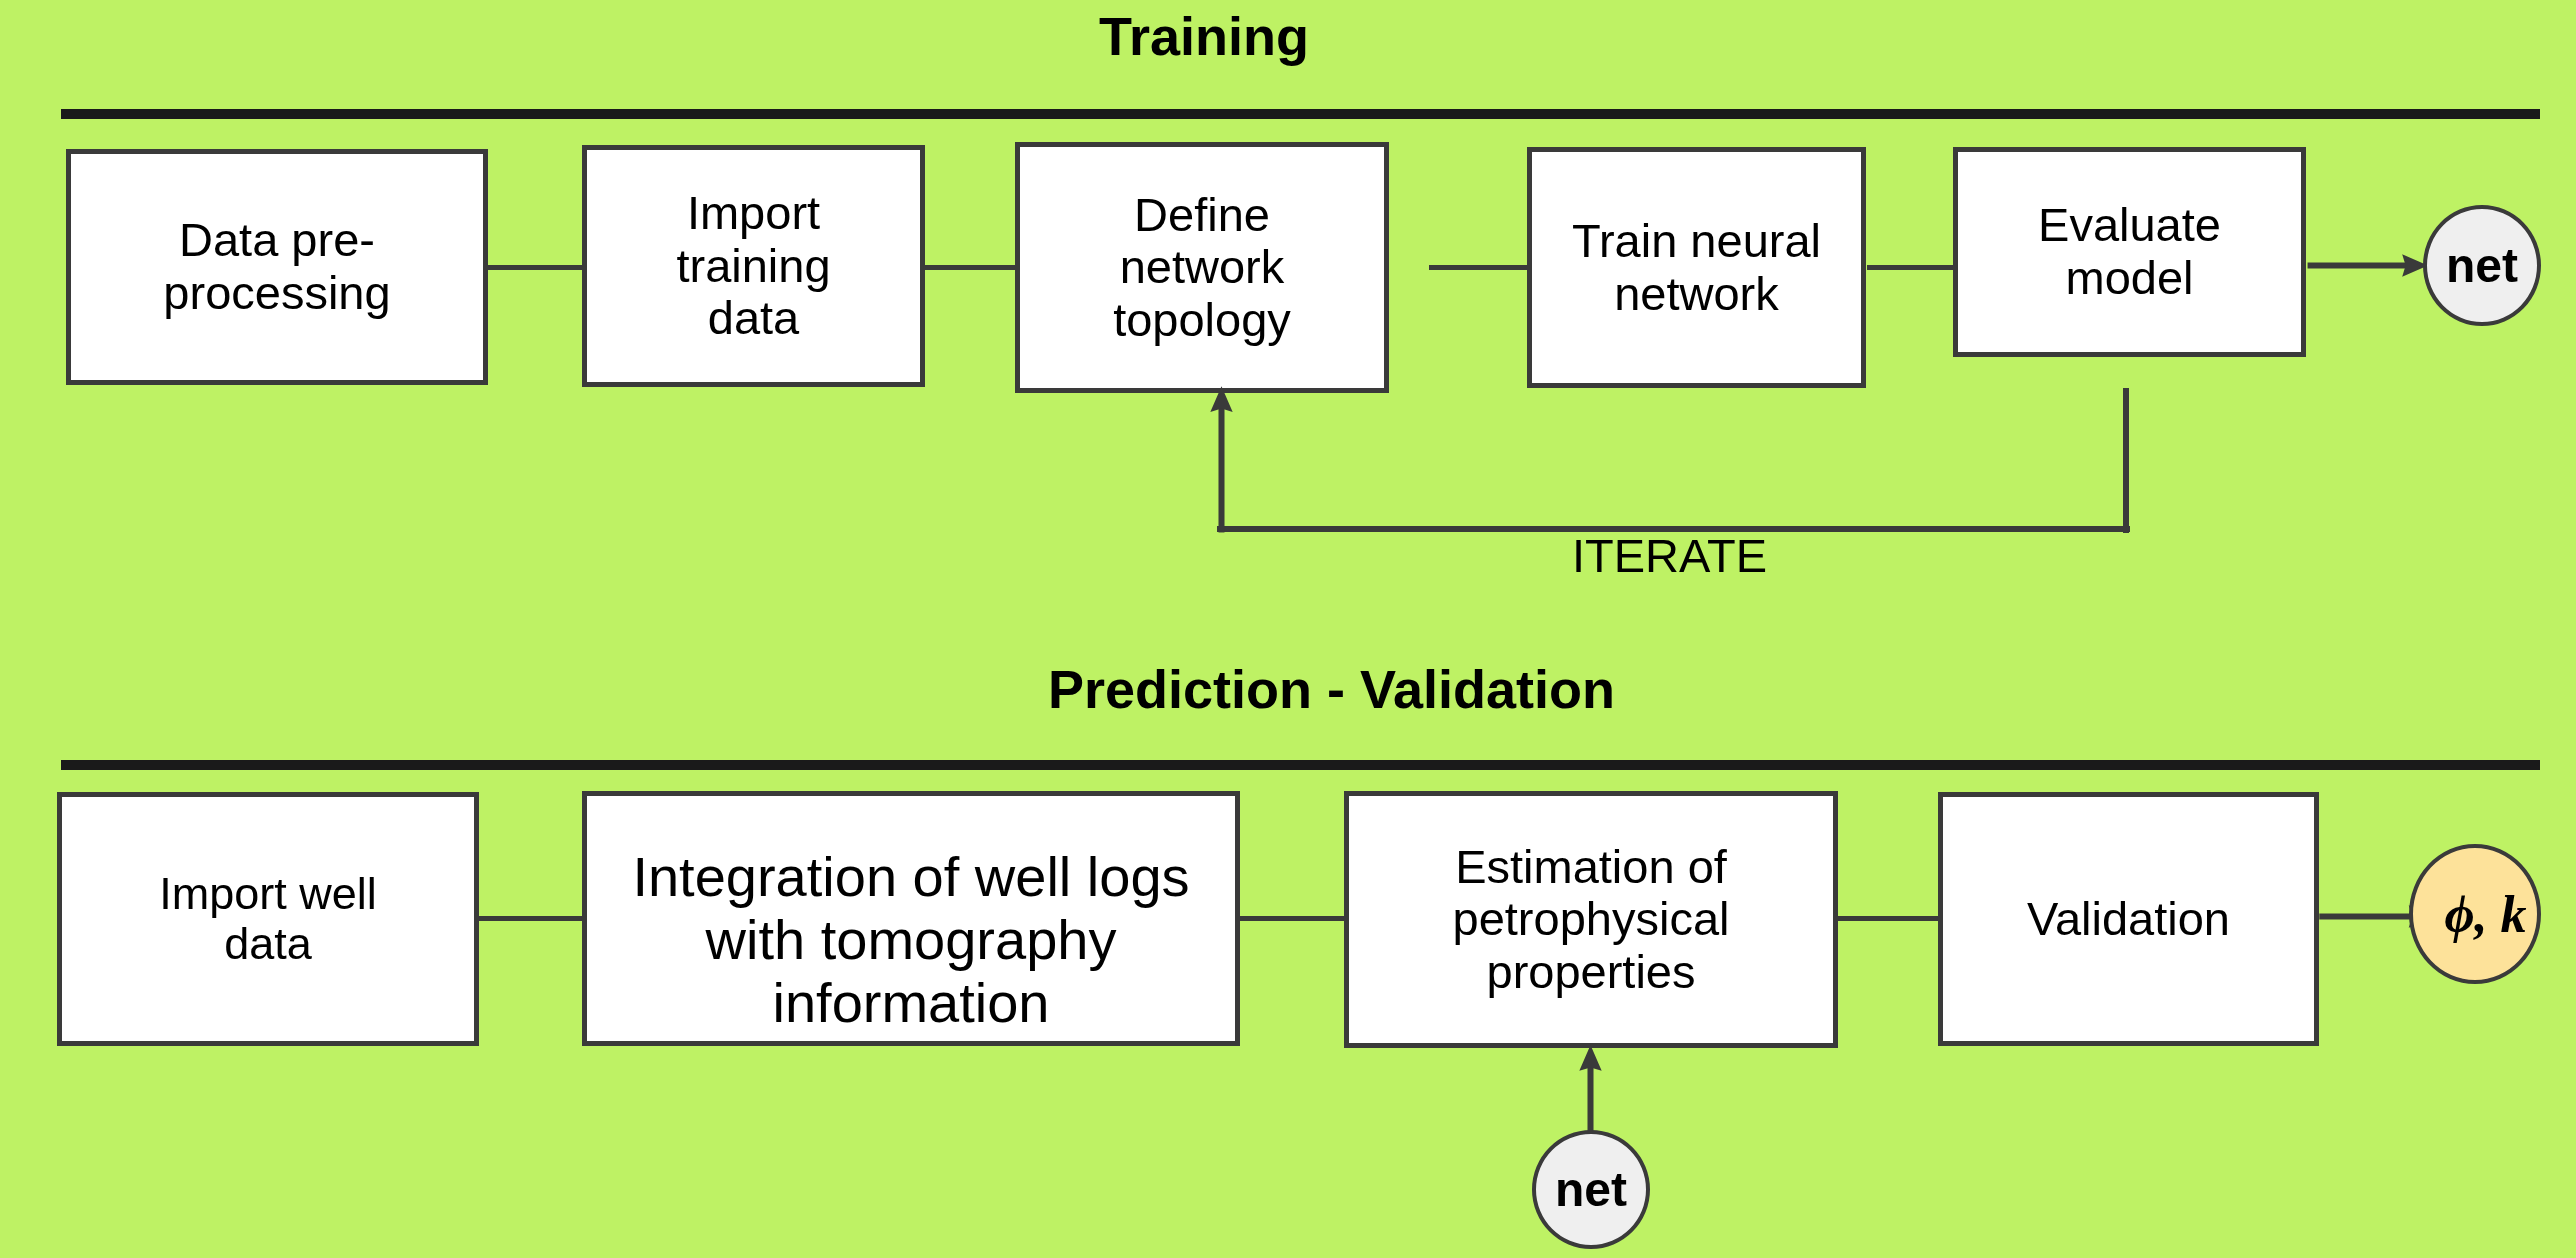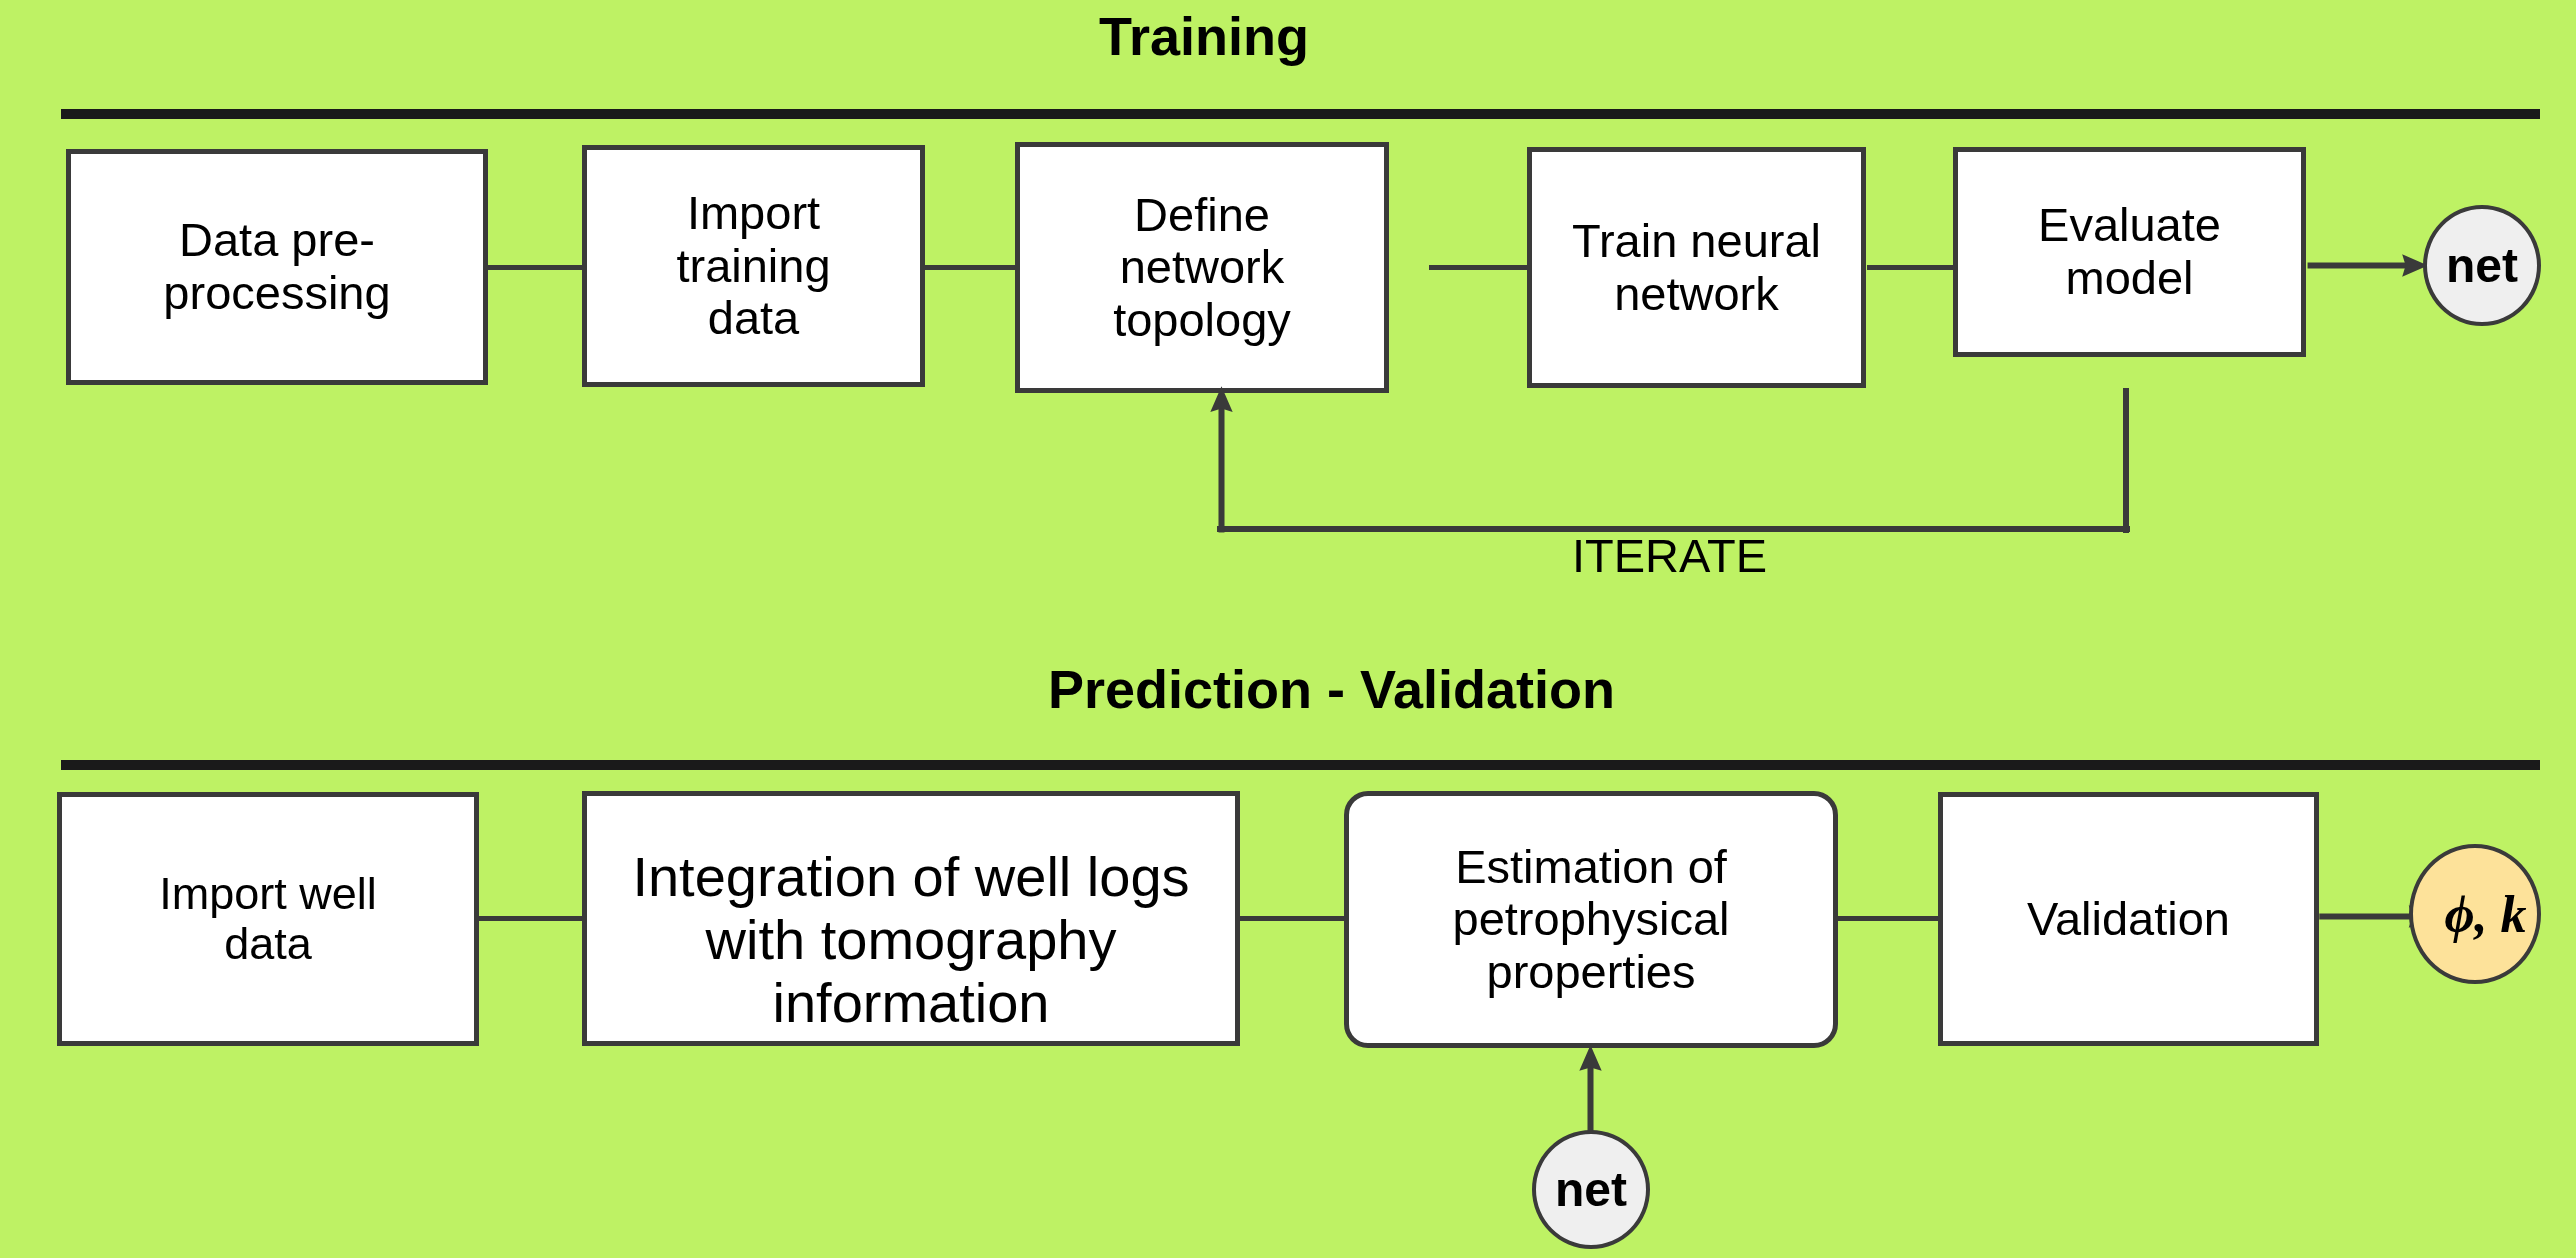--- a/index.html
+++ b/index.html
@@ -167,21 +167,21 @@
     <span class="box-label" style="font-size:45px;">Import well
 data</span>
   </div>
 
   <div class="box" style="left:582px; top:791px; width:658px; height:255px;">
     <span class="box-label" style="font-size:56px;margin-top:44px;">Integration of well logs
 with tomography
 information</span>
   </div>
 
-  <div class="box" style="left:1344px; top:791px; width:494px; height:257px;border-radius:24px;">
+  <div class="box" style="left:1344px; top:791px; width:494px; height:257px;">
     <span class="box-label" style="font-size:47px;">Estimation of
 petrophysical
 properties</span>
   </div>
 
   <div class="box" style="left:1938px; top:792px; width:381px; height:254px;">
     <span class="box-label" style="font-size:47px;">Validation</span>
   </div>
 
   <div class="hline" style="left:479px; top:916px; width:104px;"></div>

